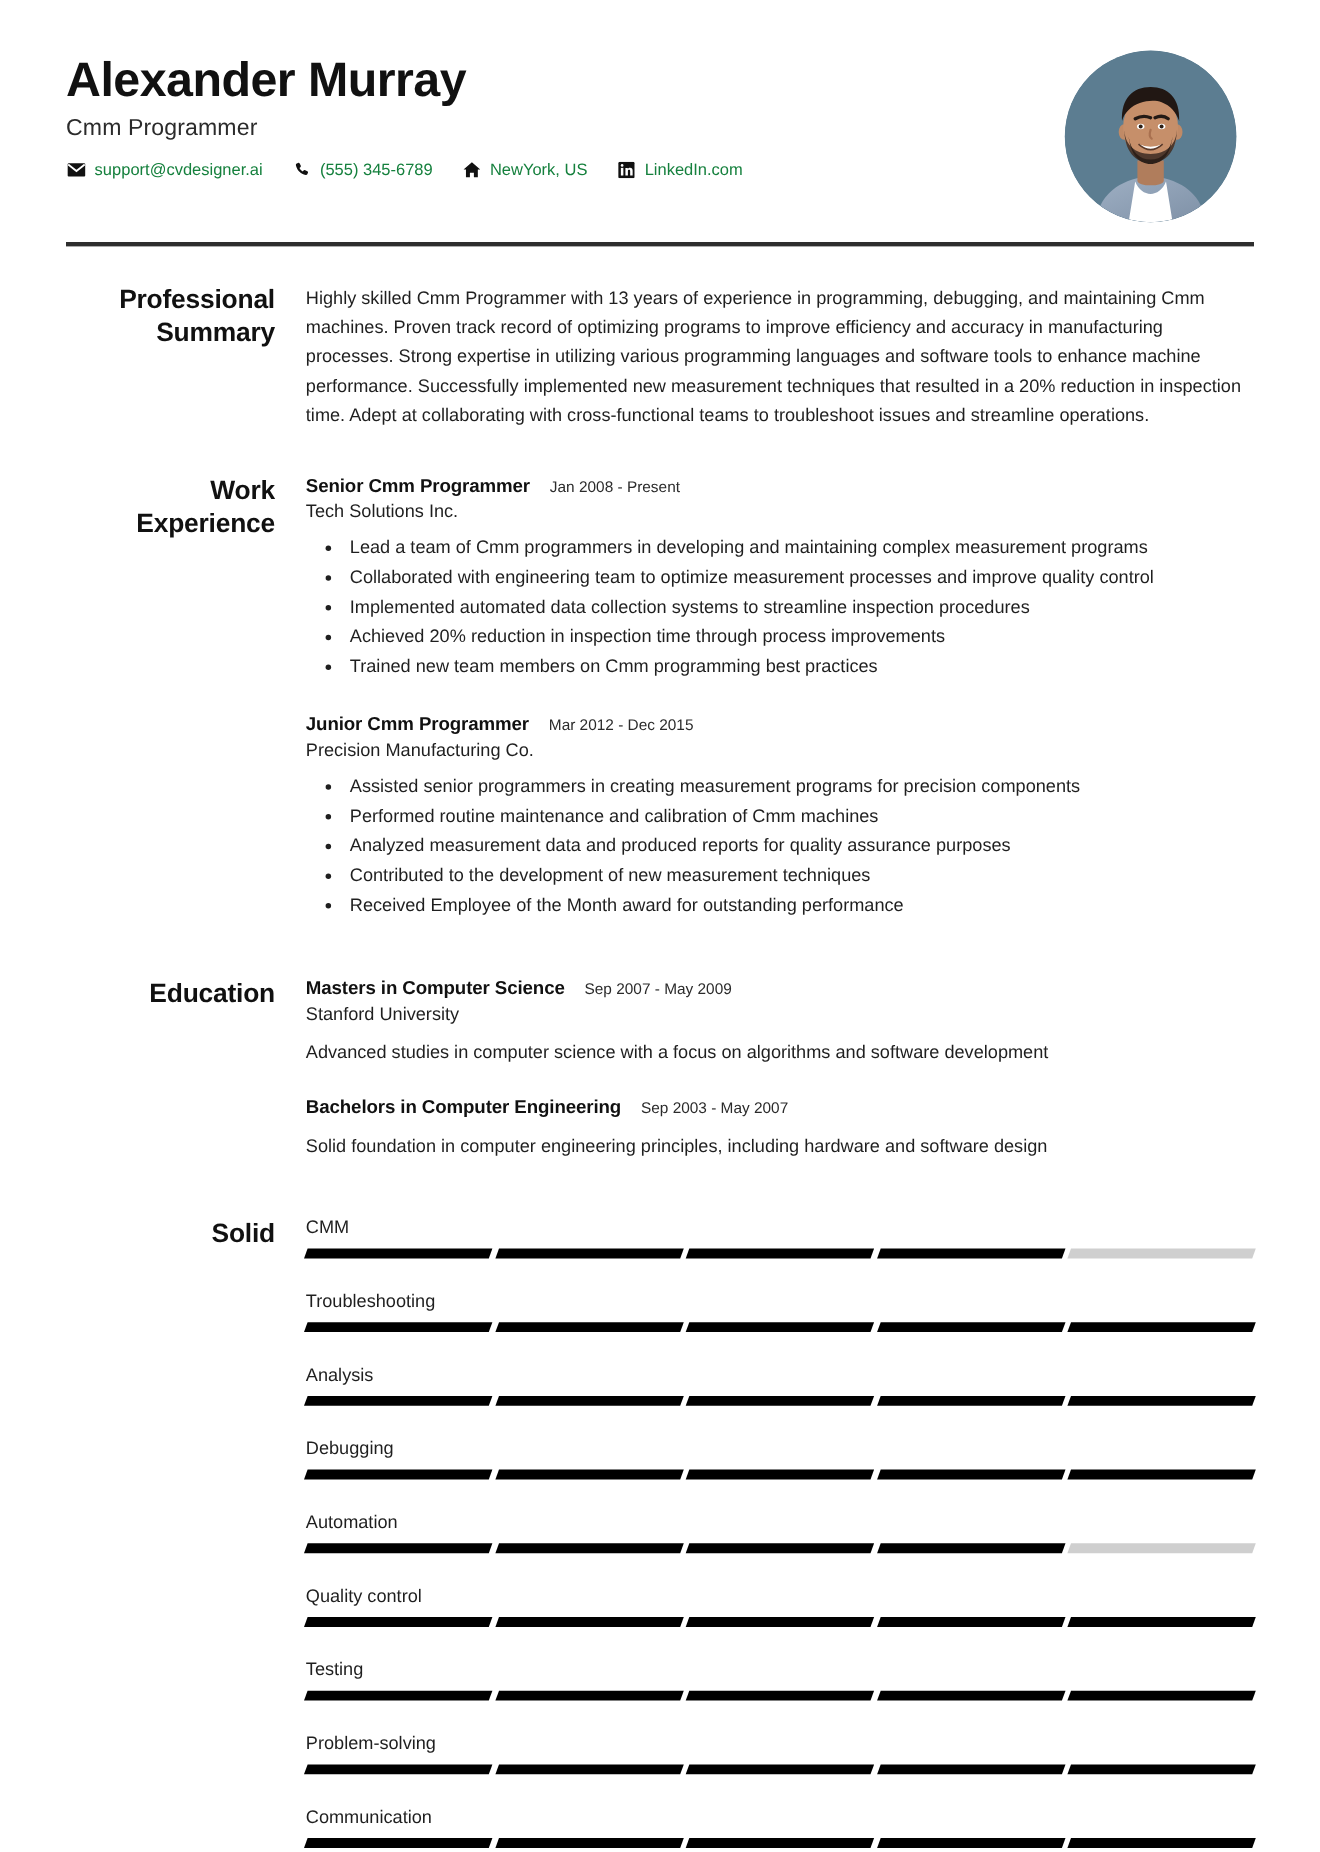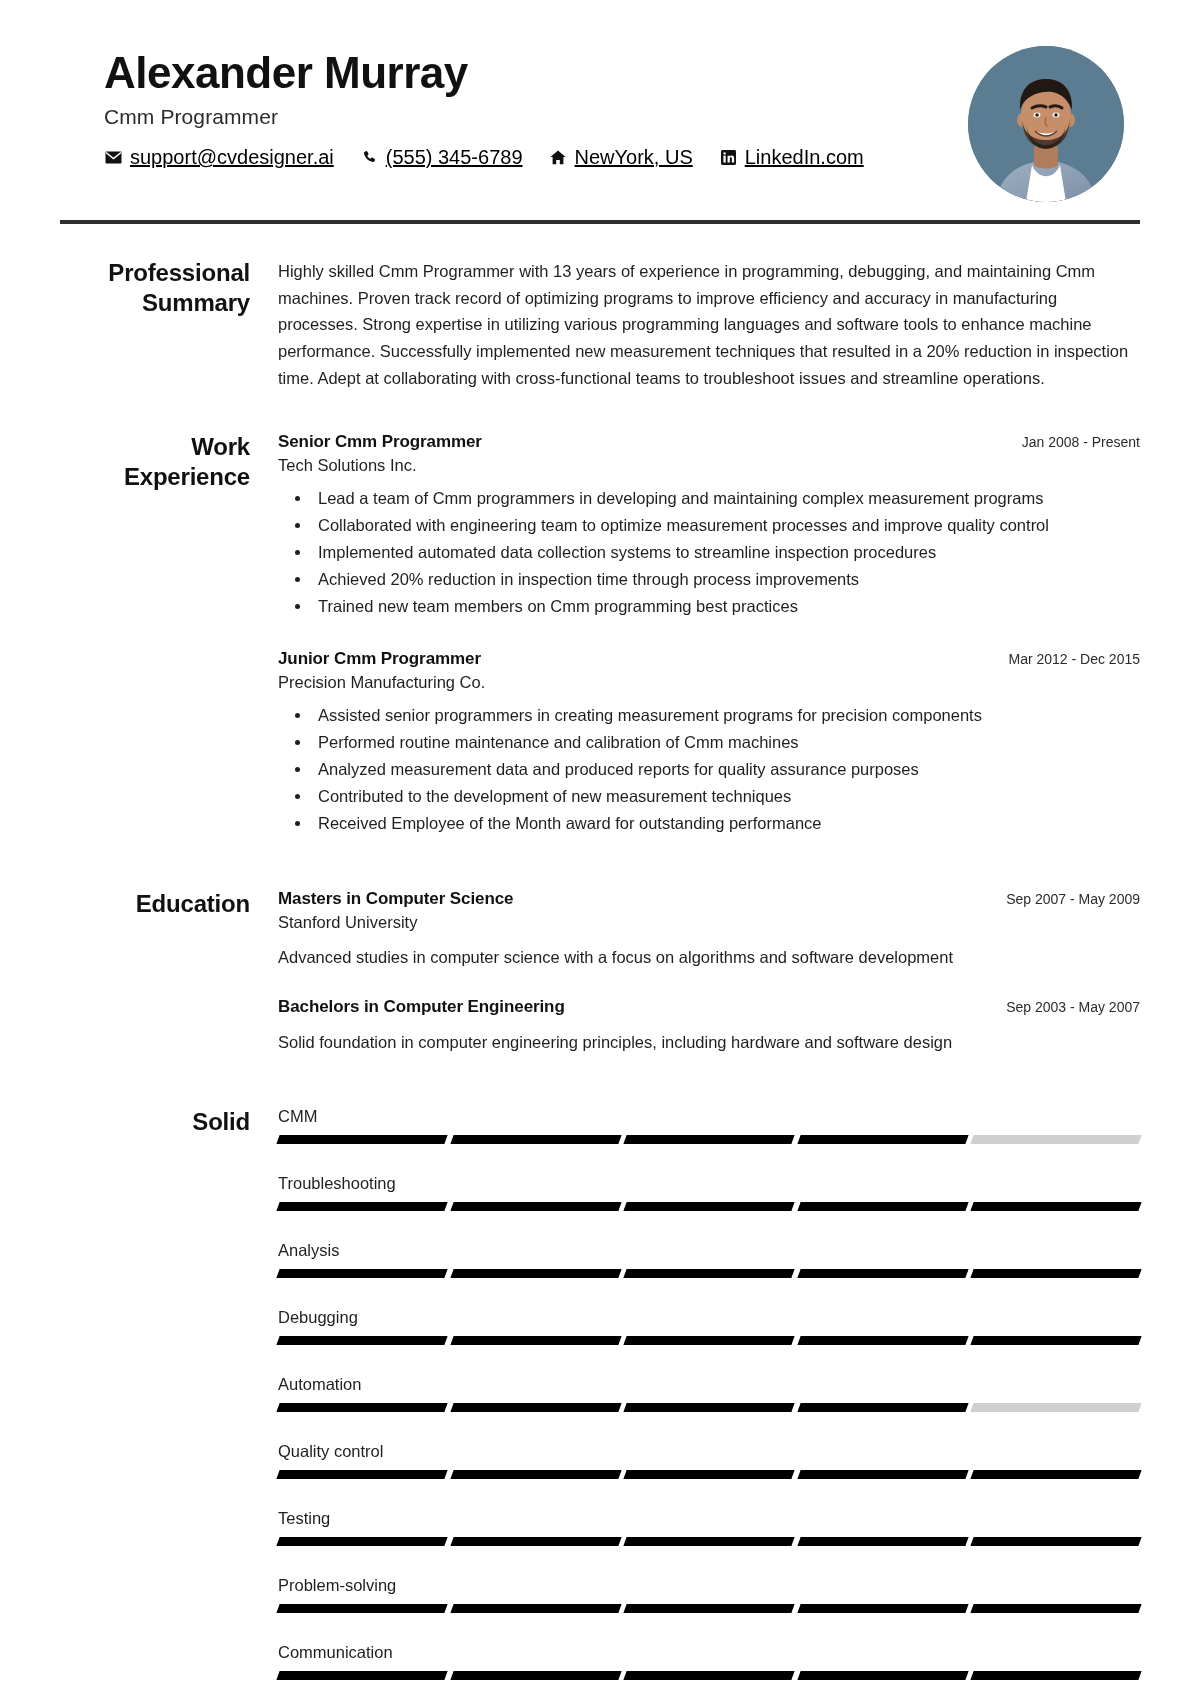--- a/index.html
+++ b/index.html
@@ -17,21 +17,21 @@
     position: relative;
   }
 
   
   .header {
     padding: 44px 60px 0 60px;
     display: flex;
     align-items: flex-start;
     justify-content: space-between;
   }
-  .header-left { flex: 1; padding-top: 6px; margin-left: 44px; }
+  .header-left { flex: 1; padding-top: 6px; }
   .full-name {
     font-size: 44px;
     font-weight: 700;
     letter-spacing: -0.5px;
     line-height: 1.05;
     color: #111111;
   }
   .job-title {
     font-size: 21px;
     font-weight: 400;
@@ -42,25 +42,24 @@
   .contact-row {
     margin-top: 17px;
     display: flex;
     align-items: center;
     flex-wrap: wrap;
     gap: 0;
   }
   .contact-item {
     display: flex;
     align-items: center;
-    font-size: 20px;
-    color: #000000;
+    font-size: 15px;
+    color: #15803d;
     margin-right: 26px;
     white-space: nowrap;
-    text-decoration: underline;
   }
   .contact-item .ci-icon {
     display: inline-flex;
     align-items: center;
     justify-content: center;
     width: 19px;
     height: 16px;
     margin-right: 7px;
     color: #111;
   }
@@ -108,21 +107,21 @@
     font-size: 16.5px;
     line-height: 1.62;
     color: #1f1f1f;
   }
 
   
   .entry { margin-bottom: 22px; }
   .entry:last-child { margin-bottom: 0; }
   .entry-head {
     display: flex;
-    justify-content: space-between;
+    justify-content: flex-start;
     align-items: baseline;
   }
   .entry-title {
     font-size: 17px;
     font-weight: 700;
     color: #111;
     letter-spacing: -0.1px;
   }
   .entry-date {
     font-size: 14px;

